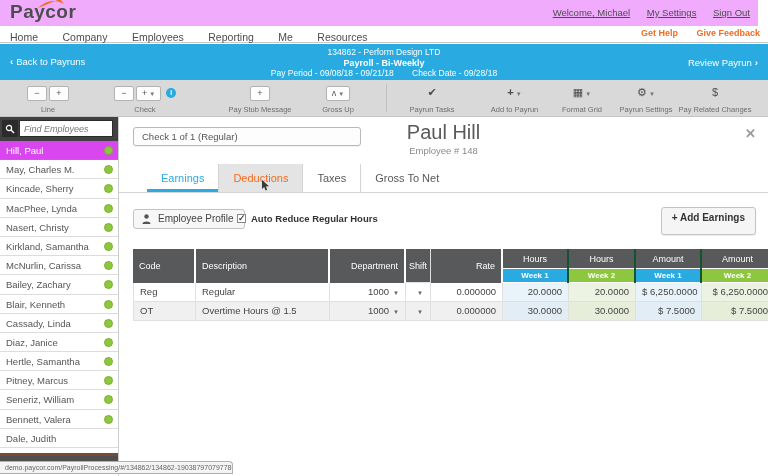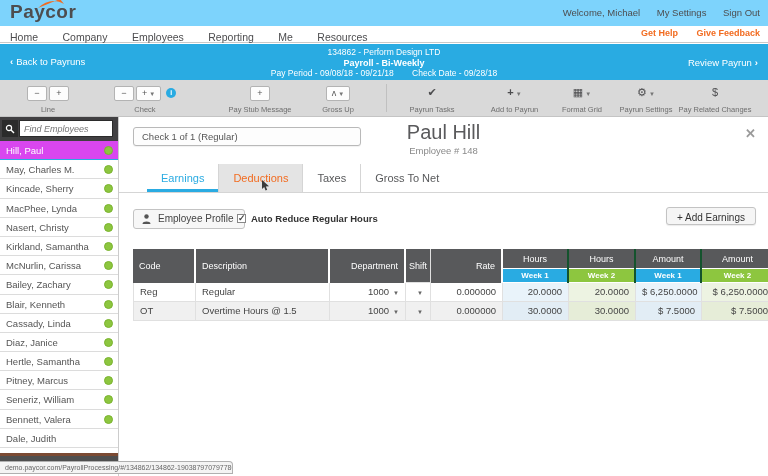--- a/index.html
+++ b/index.html
@@ -1,24 +1,24 @@
 <!DOCTYPE html>
 <html><head>
 <meta charset="utf-8">
 <style>
   * { margin:0; padding:0; box-sizing:border-box; }
   body { font-family:"Liberation Sans", sans-serif; background:#e8e8e8; }
   .screen { position:relative; width:768px; height:476px; background:#fff; overflow:hidden; font-family:"Liberation Sans", sans-serif; }
 
   
-  .top-header { position:absolute; top:0; left:0; right:0; height:26px; background:#7dd3fc; }
+  .top-header { position:absolute; top:0; left:0; right:10px; height:26px; background:#f0abfc; }
   .logo { position:absolute; left:10px; top:1px; font-size:19px; font-weight:bold; color:#4d4d4f; letter-spacing:.5px; }
   .logo svg { position:absolute; left:26px; top:-2px; }
   .user-links { position:absolute; right:8px; top:7px; font-size:9.5px; color:#4d4d4f; }
-  .user-links span { margin-left:14px; cursor:pointer; }
+  .user-links span { margin-left:14px; cursor:pointer;text-decoration:underline; }
 
   
   .nav { position:absolute; top:26px; left:0; right:0; height:17px; background:#fff; border-bottom:1px solid #c9c9c9; }
   .nav-items { position:absolute; left:10px; top:1px; }
   .nav-item { display:inline-block; margin-right:20px; font-size:10.5px; color:#4d4d4f; cursor:pointer; }
   .help-links { position:absolute; right:8px; top:2px; font-size:9px; font-weight:bold; color:#f26c21; }
   .help-links span { margin-left:16px; cursor:pointer; }
 
   
   .blue-bar { position:absolute; top:44px; left:0; right:0; height:36px; background:#29abe2; color:#fff; }
@@ -69,21 +69,21 @@
   .tab.hovered { background:#e4e4e4; color:#f26c21; }
   .tab .cursor-glyph { position:absolute; left:50%; top:9px; }
   .tabs-underline { position:absolute; left:0; right:0; top:75px; border-bottom:1px solid #d5d5d5; }
 
   .actions-row { position:absolute; left:0; right:0; top:88px; height:28px; }
   .profile-btn { position:absolute; left:14px; top:4px; height:20px; border:1px solid #c3c3c3; border-radius:3px; background:#f7f7f7; font-size:10px; color:#444; line-height:18px; padding:0 10px 0 24px; cursor:pointer; }
   .profile-btn svg { position:absolute; left:8px; top:4px; }
   .auto-reduce { position:absolute; left:118px; top:8px; font-size:9.5px; font-weight:bold; color:#333; cursor:pointer; }
   .checkbox { display:inline-block; width:9px; height:9px; border:1px solid #888; background:#fff; position:relative; margin-right:5px; vertical-align:-1px; }
   .checkbox::after { content:"✓"; position:absolute; left:0px; top:-2px; font-size:9px; color:#444; }
-  .add-earnings-btn { position:absolute; right:12px; top:2px; height:18px; border:1px solid #c3c3c3; border-radius:3px; background:#f5f5f5; font-size:10px; color:#333; line-height:20px; padding:0 10px; cursor:pointer; font-weight:normal; box-shadow:0 1px 1px rgba(0,0,0,.08); }
+  .add-earnings-btn { position:absolute; right:12px; top:2px; height:28px; border:1px solid #c3c3c3; border-radius:3px; background:#f5f5f5; font-size:10px; color:#333; line-height:20px; padding:0 10px; cursor:pointer; font-weight:bold; box-shadow:0 1px 1px rgba(0,0,0,.08); }
 
   
   .grid { position:absolute; left:14px; top:132px; width:642px; }
   .hdr { display:flex; }
   .hcell { background:#58595b; color:#fff; font-size:9px; height:34px; border-right:2px solid #fff; padding:0 6px; display:flex; align-items:center; }
   .hcell.r { justify-content:flex-end; }
   .hcell.c { justify-content:center; padding:0 2px; }
   .hstack { display:flex; flex-direction:column; border-right:2px solid #14532d; }
   .hstack .top { background:#58595b; color:#fff; font-size:9px; height:20px; display:flex; align-items:center; justify-content:center; border-bottom:1px solid #fff; }
   .hstack .sub { height:13px; font-size:8px; font-weight:bold; color:#fff; display:flex; align-items:center; justify-content:center; }

